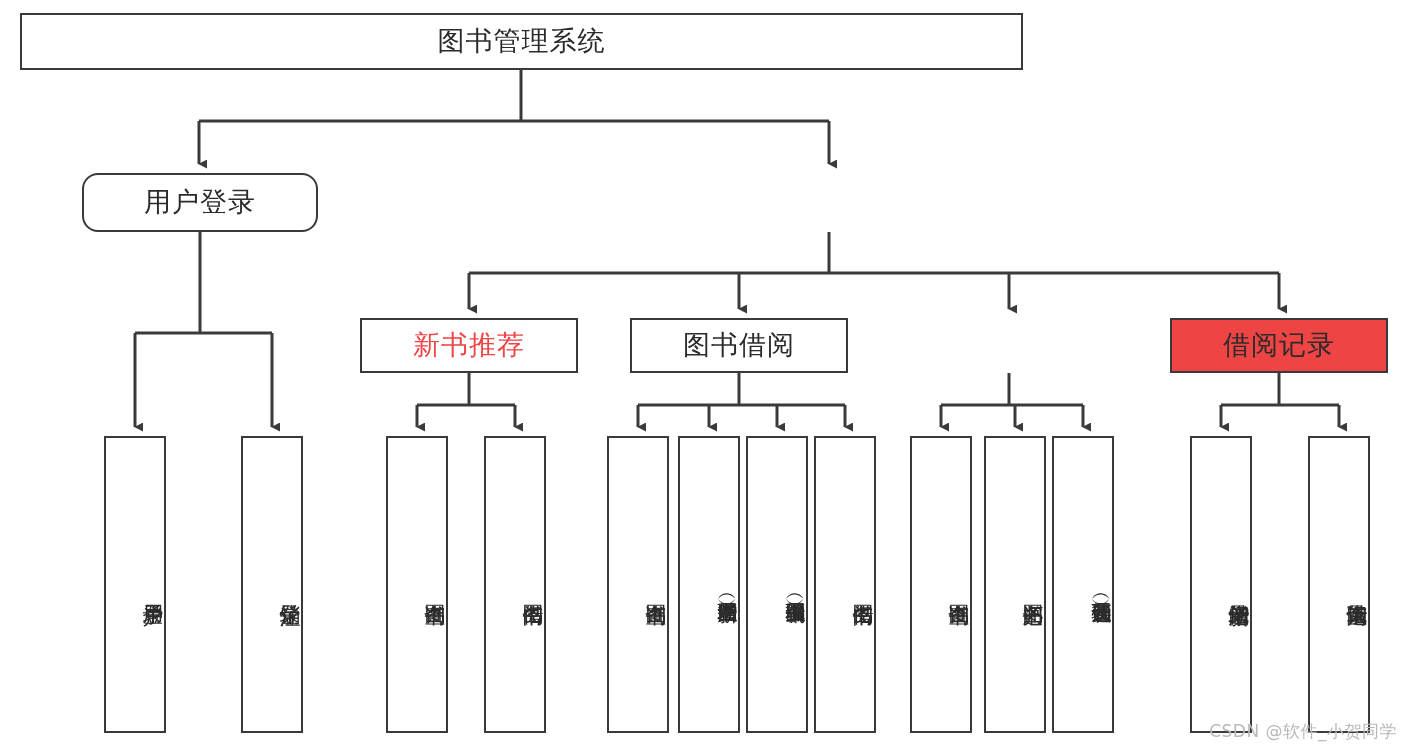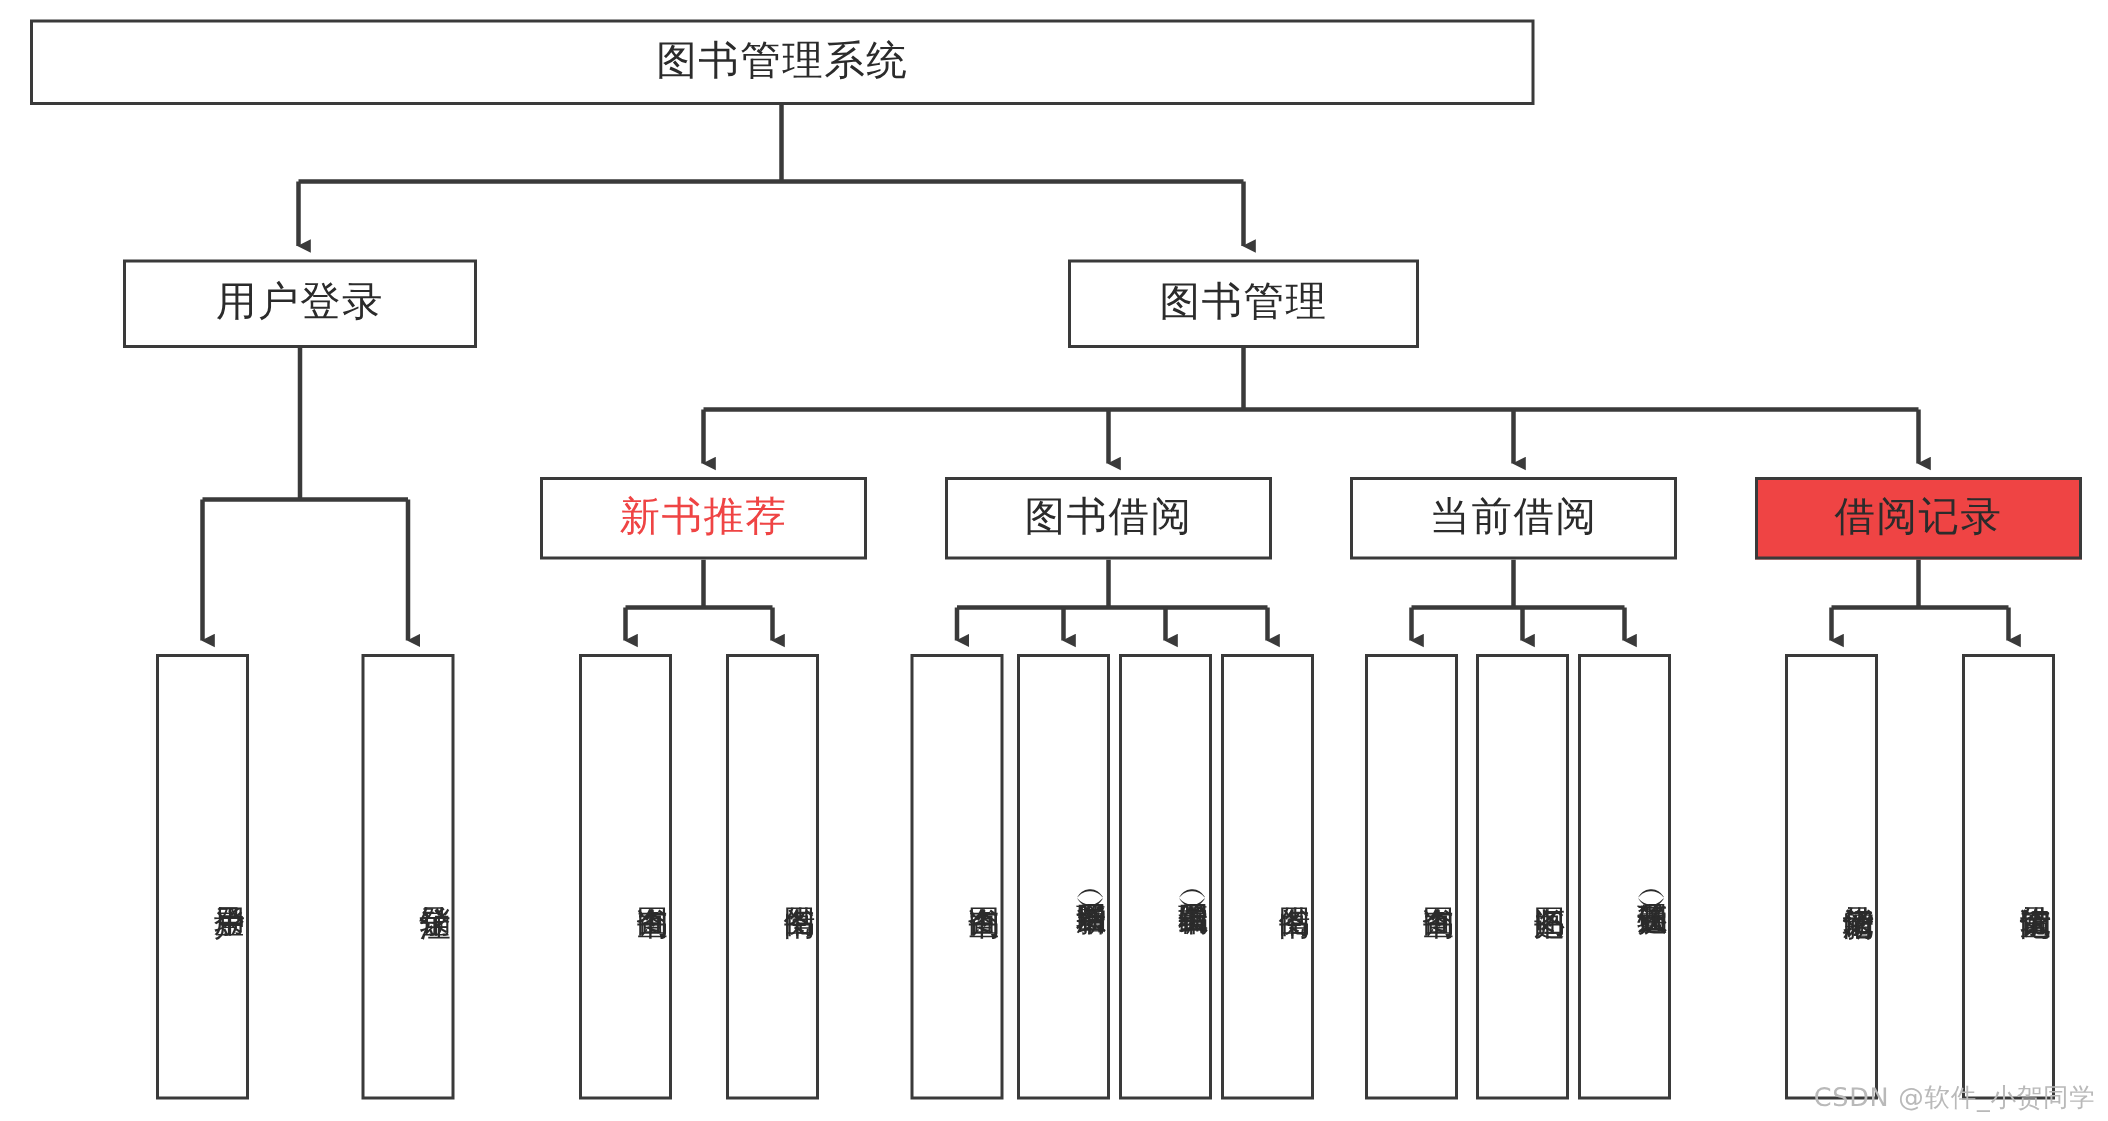--- a/index.html
+++ b/index.html
@@ -123,35 +123,29 @@
       <path d="M 1221,405 L 1339,405"></path>
       <path d="M 1221,405 L 1221,427" marker-end="url(#arrowhead)"></path>
       <path d="M 1339,405 L 1339,427" marker-end="url(#arrowhead)"></path>
     </g>
   </svg>
 
   <div class="node horiz" style="left: 20px; top: 13px; width: 1003px; height: 57px; border-color: rgb(58, 58, 58); color: rgb(43, 43, 43); background: rgb(255, 255, 255);">
     <span class="node-label">图书管理系统</span>
   </div>
 
-  <div class="node horiz" style="left: 82px; top: 173px; width: 236px; height: 59px; border-color: rgb(58, 58, 58); color: rgb(43, 43, 43); background: rgb(255, 255, 255);">
+  <div class="node horiz" style="left: 82px; top: 173px; width: 236px; height: 59px; border-color: rgb(58, 58, 58); color: rgb(43, 43, 43); background: rgb(255, 255, 255); border-radius: 16px;">
     <span class="node-label">用户登录</span>
-  </div>
-  <div class="node horiz" style="left: 712px; top: 173px; width: 234px; height: 59px; border-color: rgb(58, 58, 58); color: rgb(43, 43, 43); background: rgb(255, 255, 255);">
-    <span class="node-label">图书管理</span>
   </div>
 
   <div class="node horiz" style="left: 360px; top: 318px; width: 218px; height: 55px; border-color: rgb(58, 58, 58); color: #ef4444; background: rgb(255, 255, 255);">
     <span class="node-label">新书推荐</span>
   </div>
   <div class="node horiz" style="left: 630px; top: 318px; width: 218px; height: 55px; border-color: rgb(58, 58, 58); color: rgb(43, 43, 43); background: rgb(255, 255, 255); align-items: center;">
     <span class="node-label">图书借阅</span>
-  </div>
-  <div class="node horiz" style="left: 900px; top: 318px; width: 218px; height: 55px; border-color: rgb(58, 58, 58); color: rgb(43, 43, 43); background: rgb(255, 255, 255);">
-    <span class="node-label">当前借阅</span>
   </div>
   <div class="node horiz" style="left: 1170px; top: 318px; width: 218px; height: 55px; border-color: rgb(58, 58, 58); color: rgb(43, 43, 43); background: #ef4444;">
     <span class="node-label">借阅记录</span>
   </div>
 
   <div class="node vert" style="left: 104px; top: 436px; width: 62px; height: 297px; border-color: rgb(58, 58, 58); color: rgb(43, 43, 43); background: rgb(255, 255, 255);">
     <span class="node-label">用户登录</span>
   </div>
   <div class="node vert" style="left: 241px; top: 436px; width: 62px; height: 297px; border-color: rgb(58, 58, 58); color: rgb(43, 43, 43); background: rgb(255, 255, 255);">
     <span class="node-label">注销登录</span>

